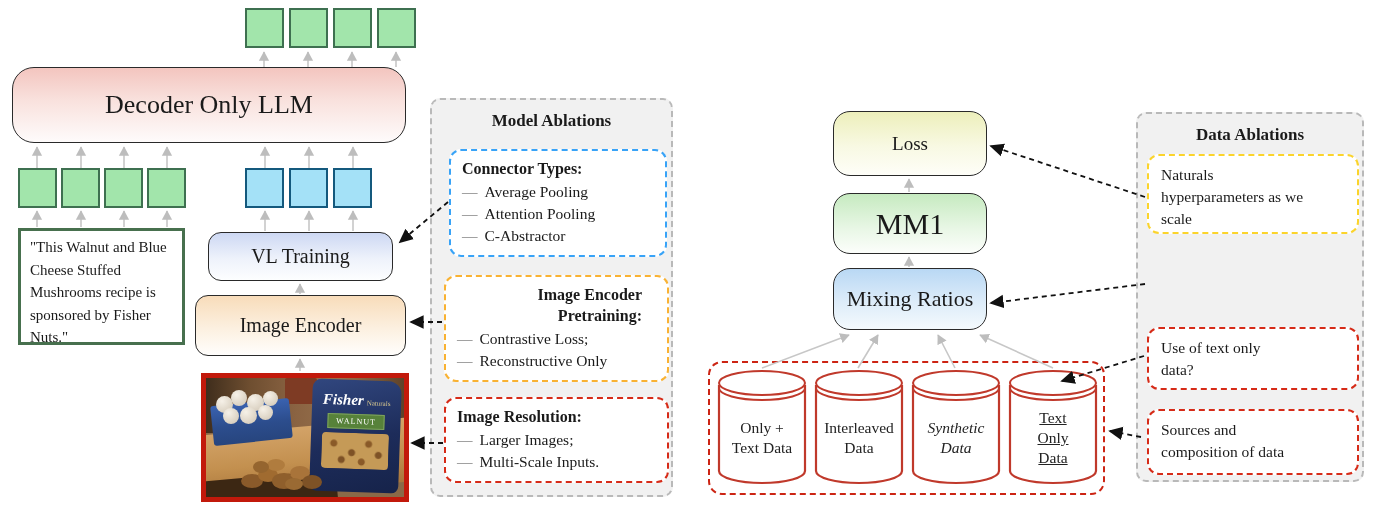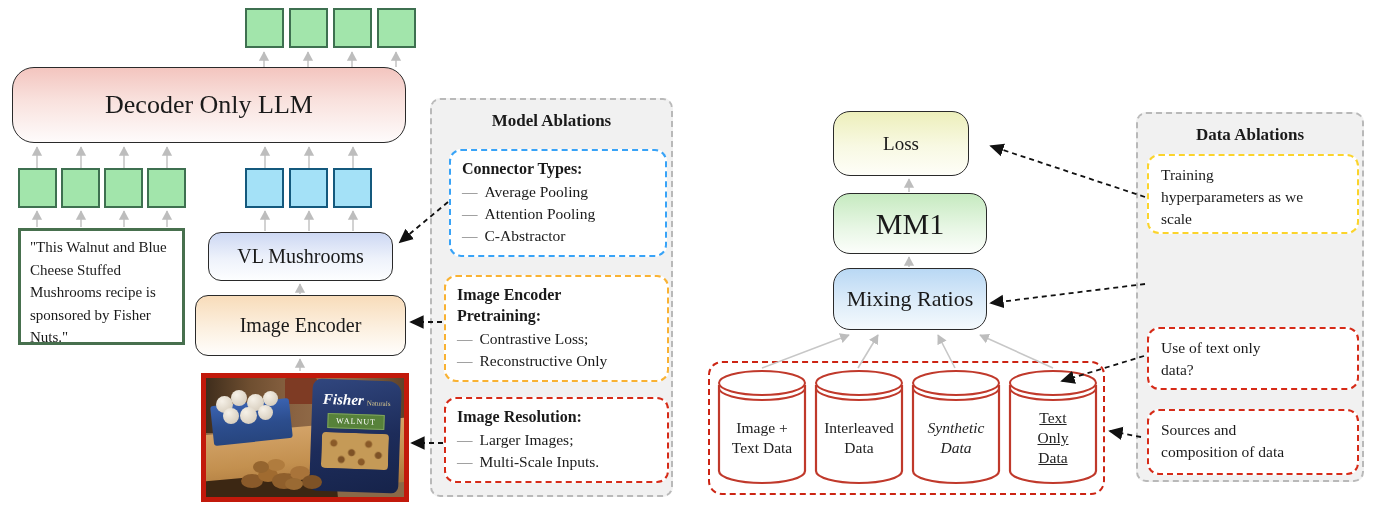--- a/index.html
+++ b/index.html
@@ -13,41 +13,41 @@
 
   
   .gbox{position:absolute;display:flex;align-items:center;justify-content:center;
         box-sizing:border-box;border:1px solid #2a2a2a;text-align:center;}
   .decoder{left:12px;top:67px;width:394px;height:76px;border-radius:22px;font-size:26px;
            background:linear-gradient(180deg,#f3c5bf 0%,#f9e2de 45%,#fefbfb 100%);}
   .vl{left:208px;top:232px;width:185px;height:49px;border-radius:13px;font-size:20px;
       background:linear-gradient(180deg,#cdd8f3 0%,#eef2fb 55%,#fdfeff 100%);}
   .enc{left:195px;top:295px;width:211px;height:61px;border-radius:13px;font-size:20px;
        background:linear-gradient(180deg,#f8dcba 0%,#fcf0e0 55%,#fffefc 100%);}
-  .loss{left:833px;top:111px;width:136px;height:65px;border-radius:17px;font-size:19px;
+  .loss{left:833px;top:111px;width:154px;height:65px;border-radius:17px;font-size:19px;
         background:linear-gradient(180deg,#edefbb 0%,#f8f9e3 55%,#fefef8 100%);}
   .mm1{left:833px;top:193px;width:154px;height:61px;border-radius:17px;font-size:30px;
        background:linear-gradient(180deg,#c6eac0 0%,#e9f7e6 60%,#fcfefb 100%);}
   .mix{left:833px;top:268px;width:154px;height:62px;border-radius:17px;font-size:22px;
        background:linear-gradient(180deg,#b9d8f4 0%,#ddecf9 55%,#f4fafd 100%);}
 
   
   .caption{position:absolute;left:18px;top:228px;width:167px;height:117px;box-sizing:border-box;
            border:3px solid #47704e;background:#ffffff;padding:5px 9px;font-size:15px;line-height:1.5;}
 
   
   .panel{position:absolute;background:#f1f1f1;border:2px dashed #b9b9b9;border-radius:10px;box-sizing:border-box;}
   .model-panel{left:430px;top:98px;width:243px;height:399px;}
   .data-panel{left:1136px;top:112px;width:228px;height:370px;}
   .panel-title{text-align:center;font-weight:bold;font-size:17px;margin-top:11px;}
 
   .dbox{position:absolute;background:#ffffff;border:2px dashed;border-radius:12px;box-sizing:border-box;
         padding:7px 11px;font-size:15.5px;line-height:1.42;}
   .b-blue{border-color:#38a3f7;}
-  .b-yellow{border-color:#f9b233;}
+  .b-yellow{border-color:#f9b233;text-align:right;}
   .b-yellow2{border-color:#fbd42c;}
   .b-red{border-color:#d62b18;}
   .hd{font-weight:bold;font-size:16px;max-width:185px;line-height:1.32;margin-bottom:2px;}
   .item{display:flex;}
   .bullet{color:#828282;margin-right:7px;}
 
   .mb-connector{left:17px;top:49px;width:218px;height:108px;}
   .mb-pretrain{left:12px;top:175px;width:225px;height:107px;}
   .mb-resolution{left:12px;top:297px;width:225px;height:86px;}
 
@@ -120,21 +120,21 @@
 
   <div class="tok tok-blue" style="left:245px;top:168px;"></div>
   <div class="tok tok-blue" style="left:289px;top:168px;"></div>
   <div class="tok tok-blue" style="left:333px;top:168px;"></div>
 
   <div class="caption">
     <span>"This Walnut and Blue Cheese Stuffed Mushrooms recipe is sponsored by Fisher Nuts."</span>
   </div>
 
   <div class="gbox vl">
-    <span>VL Mushrooms</span>
+    <span>VL Training</span>
   </div>
   <div class="gbox enc">
     <span>Image Encoder</span>
   </div>
 
   <div class="photo">
     <div class="ph-top"></div>
     <div class="ph-cab"></div>
     <div class="ph-board"></div>
     <div class="ph-shadow"></div>
@@ -234,21 +234,21 @@
     <ellipse cx="46" cy="20" rx="43" ry="12" fill="#ffffff" stroke="#c0392b" stroke-width="2"></ellipse>
     <ellipse cx="46" cy="15" rx="43" ry="12" fill="#ffffff" stroke="#c0392b" stroke-width="2"></ellipse>
   </svg>
   <svg class="cyl" style="left:1007px;top:368px;" viewBox="0 0 92 127">
     <path d="M3 17 L3 103 A43 12 0 0 0 89 103 L89 17" fill="#ffffff" stroke="#c0392b" stroke-width="2.2"></path>
     <ellipse cx="46" cy="20" rx="43" ry="12" fill="#ffffff" stroke="#c0392b" stroke-width="2"></ellipse>
     <ellipse cx="46" cy="15" rx="43" ry="12" fill="#ffffff" stroke="#c0392b" stroke-width="2"></ellipse>
   </svg>
 
   <div class="cyl-label" style="left:716px;">
-    <div>Image +</div>
+    <div>Only +</div>
     <div>Text Data</div>
     <div></div>
   </div>
   <div class="cyl-label" style="left:813px;">
     <div>Interleaved</div>
     <div>Data</div>
     <div></div>
   </div>
   <div class="cyl-label" style="left:910px;font-style:italic;">
     <div>Synthetic</div>
@@ -257,21 +257,21 @@
   </div>
   <div class="cyl-label" style="left:1007px;text-decoration:underline;">
     <div>Text</div>
     <div>Only</div>
     <div>Data</div>
   </div>
 
   <div class="panel data-panel">
     <div class="panel-title">Data Ablations</div>
     <div class="dbox da-box b-yellow2 da-1">
-      <div class="txt">Training hyperparameters as we scale</div>
+      <div class="txt">Naturals hyperparameters as we scale</div>
     </div>
     <div class="dbox da-box b-red da-4">
       <div class="txt">Sources and composition of data</div>
     </div>
     <div class="dbox da-box b-red da-3">
       <div class="txt">Use of text only data?</div>
     </div>
   </div>
 
   <svg class="overlay" viewBox="0 0 1375 505">

